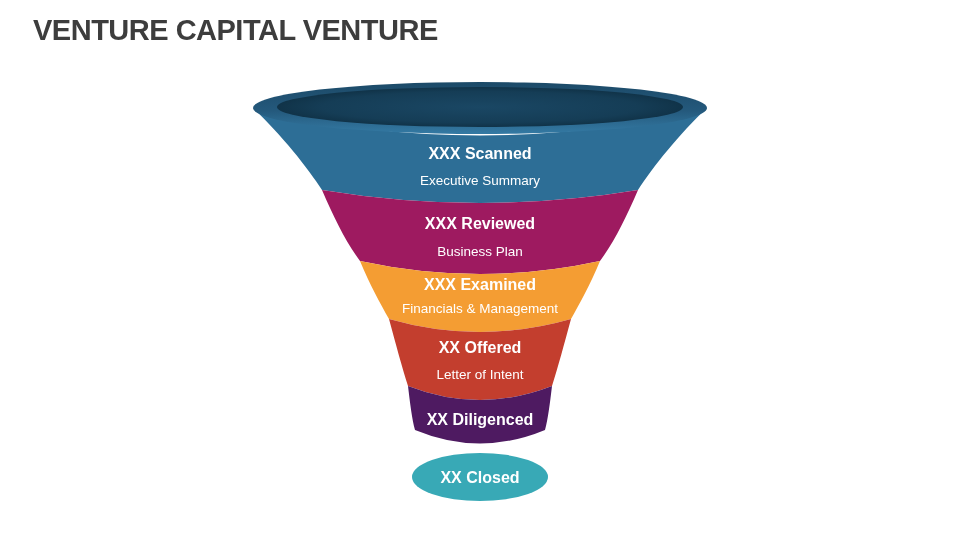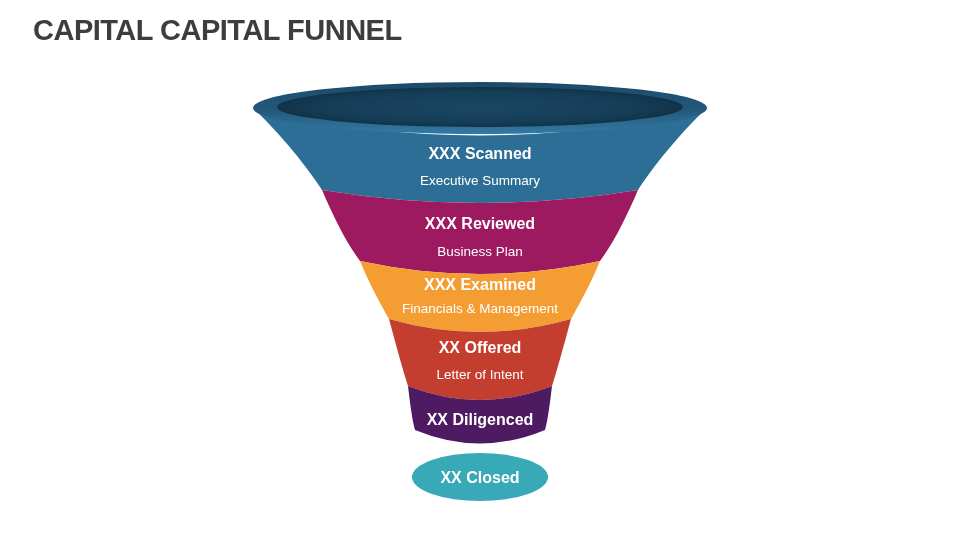--- a/index.html
+++ b/index.html
@@ -33,21 +33,21 @@
     font-weight:400;
     font-size:13.5px;
     text-anchor:middle;
   }
 </style>
 </head>
 <body>
 
 <div class="slide">
 
-  <h1 class="slide-title">CAPITAL CAPITAL FUNNEL</h1>
+  <h1 class="slide-title">VENTURE CAPITAL VENTURE</h1>
 
   <svg class="funnel" width="960" height="540" viewBox="0 0 960 540">
 
     <defs>
       <linearGradient id="rimGrad" x1="0" y1="0" x2="0" y2="1">
         <stop offset="0%" stop-color="#1c4a68"></stop>
         <stop offset="55%" stop-color="#24597c"></stop>
         <stop offset="100%" stop-color="#347aa4"></stop>
       </linearGradient>
       <radialGradient id="bowlGrad" cx="50%" cy="50%" r="60%">

